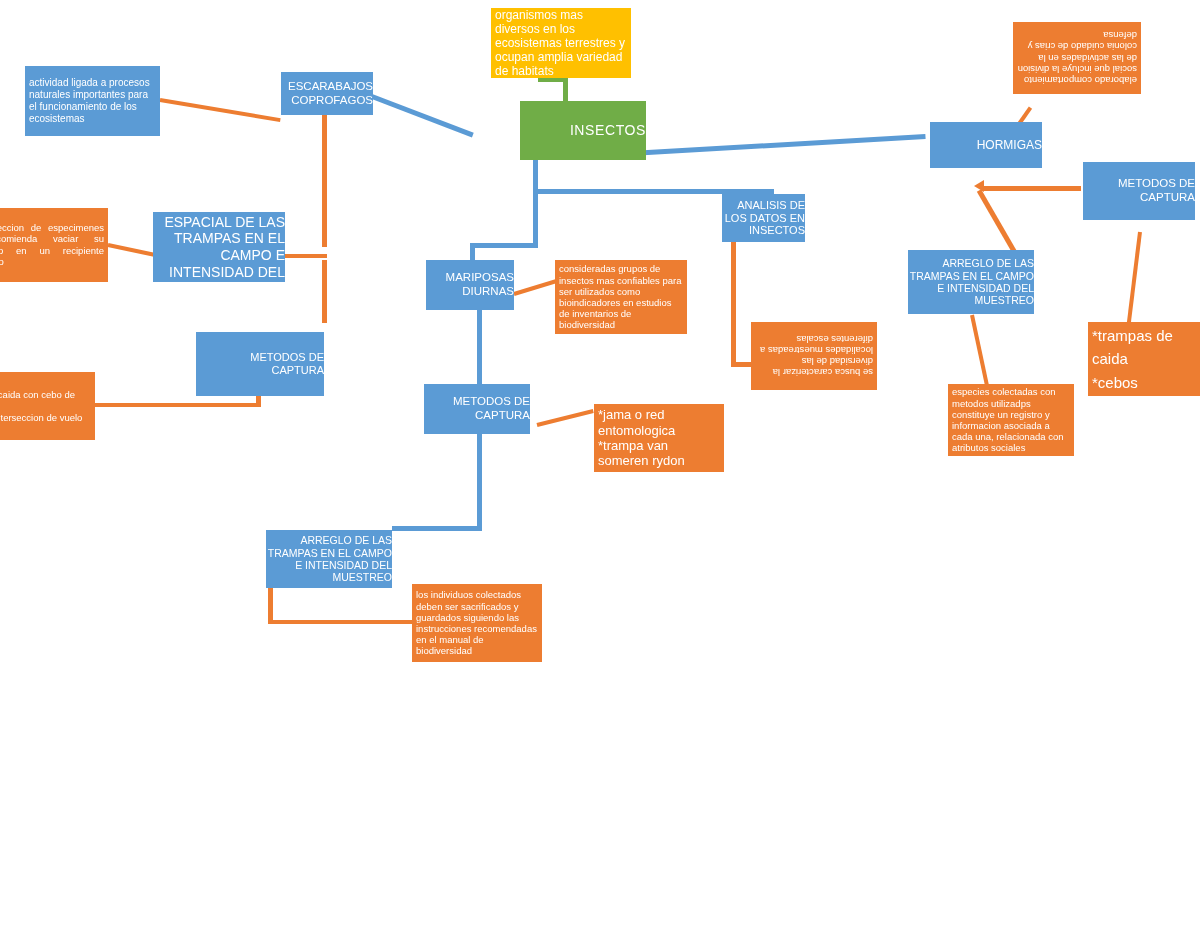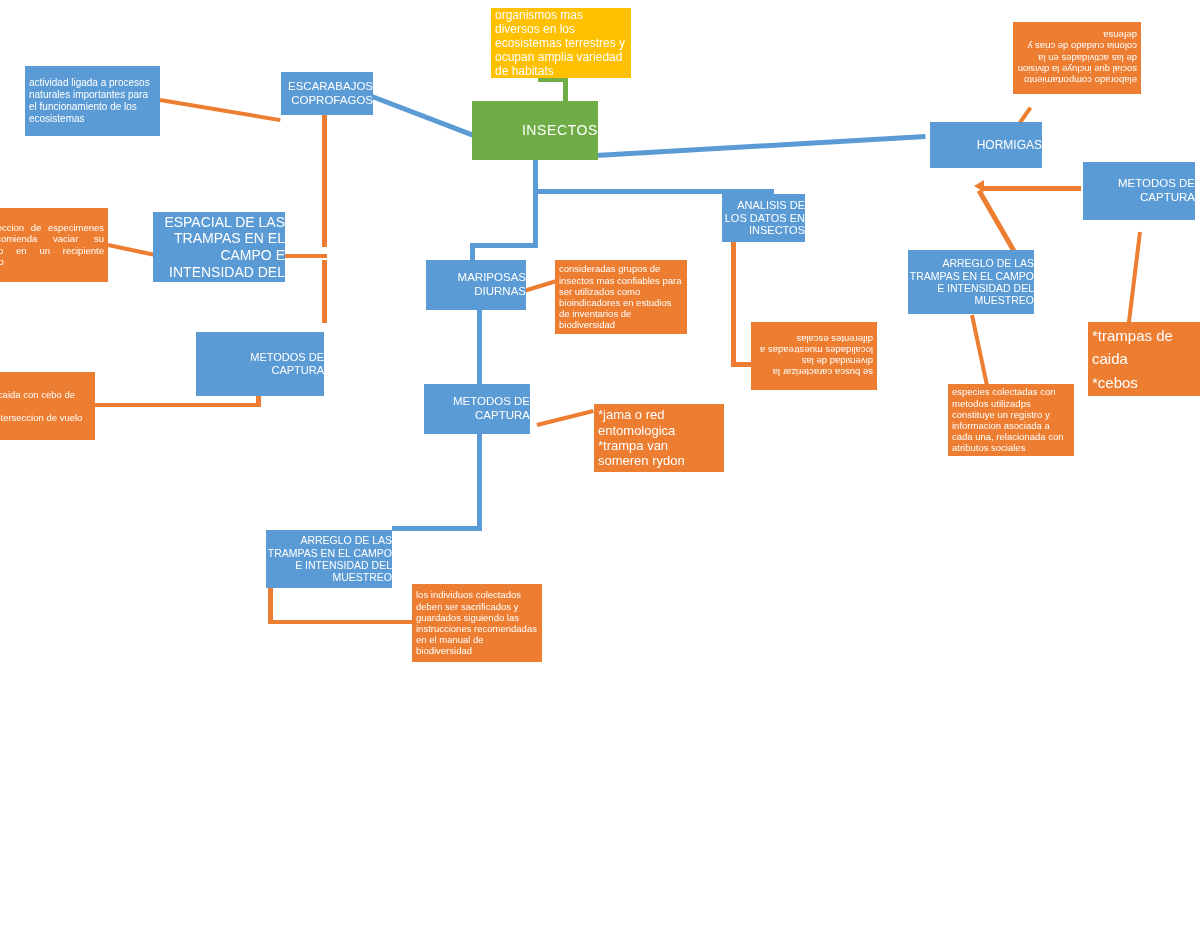--- a/index.html
+++ b/index.html
@@ -25,21 +25,21 @@
     display: flex;
     align-items: center;
     justify-content: center;
     text-align: right;
     line-height: 1.18;
     z-index: 5;
     white-space: pre-line;
     overflow: hidden;
   }
   .node.blue   { background: #5b9bd5; }
-  .node.green  { background: #70ad47; }
+  .node.green  { background: #70ad47; margin-left: 48px; }
   .node.orange { background: #ed7d31; }
   .node.amber  { background: #ffc000; }
 
   .node.left-txt {
     justify-content: flex-start;
     text-align: left;
   }
   .node.just-txt {
     display: block;
     text-align: justify;
@@ -157,21 +157,21 @@
 
   <div class="node blue" style="left:196px; top:332px; width:128px; height:64px; font-size:11px;">
     <span class="inner">METODOS DE CAPTURA</span>
   </div>
 
   <div class="node orange left-txt" style="left:-60px; top:372px; width:155px; height:68px; font-size:9.5px; padding:2px 4px;">
     <span class="inner">*trampas de caida con cebo de excremente
 *trampa de interseccion de vuelo</span>
   </div>
 
-  <div class="node blue" style="left:426px; top:260px; width:100px; height:50px; font-size:11.5px;">
+  <div class="node blue" style="left:426px; top:260px; width:88px; height:50px; font-size:11.5px;">
     <span class="inner">MARIPOSAS DIURNAS</span>
   </div>
 
   <div class="node orange left-txt" style="left:555px; top:240px; width:132px; height:74px; font-size:9.5px; padding:2px 4px;margin-top:20px;">
     <span class="inner">consideradas grupos de insectos mas confiables para ser utilizados como bioindicadores en estudios de inventarios de biodiversidad</span>
   </div>
 
   <div class="node blue" style="left:424px; top:384px; width:106px; height:50px; font-size:11.5px;">
     <span class="inner">METODOS DE CAPTURA</span>
   </div>

